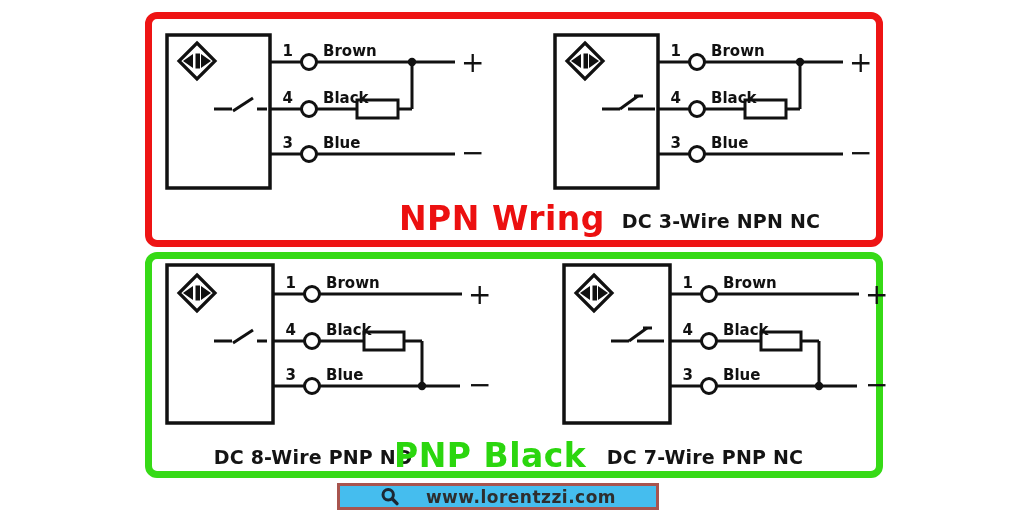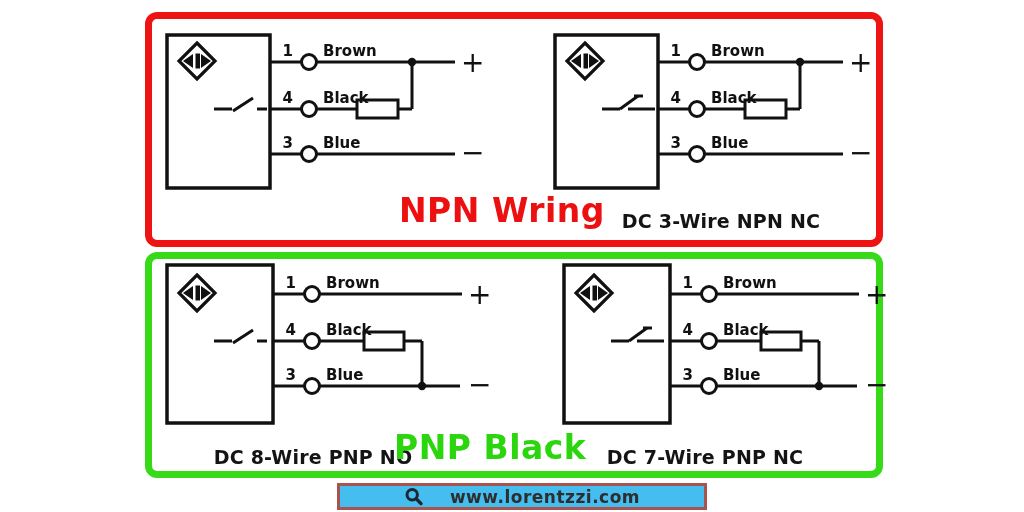--- a/index.html
+++ b/index.html
@@ -17,25 +17,25 @@
   .diag .fillshape{fill:#111;stroke:none;}
   .diag .pincircle{fill:#fff;stroke:#111;stroke-width:3;}
   .diag .dot{fill:#111;stroke:none;}
   .diag .res{fill:#fff;stroke:#111;stroke-width:3;}
   .diag text{fill:#111;stroke:none;font-family:"DejaVu Sans","Liberation Sans",sans-serif;}
   .diag .pinnum{font-size:15px;font-weight:700;}
   .diag .pinname{font-size:15px;font-weight:700;}
   .diag .term{font-size:28px;font-weight:400;}
 
   .caption{position:absolute;width:320px;text-align:center;font-size:19px;font-weight:600;color:#141414;letter-spacing:0.2px;}
-  .big-label{position:absolute;font-size:33px;font-weight:800;letter-spacing:0.5px;}
+  .big-label{position:absolute;font-size:33px;font-weight:800;letter-spacing:0.5px;margin-top:8px;}
   .big-label.npn{color:#ec1010;}
   .big-label.pnp{color:#2bd60e;}
 
-  .banner{position:absolute;left:337px;top:483px;width:370px;height:27px;box-sizing:border-box;
+  .banner{position:absolute;left:337px;top:483px;width:322px;height:27px;box-sizing:border-box;
           background:#45bdee;border:3px solid #a8544e;display:flex;align-items:center;justify-content:center;
           cursor:pointer;}
   .banner .mag{margin-right:26px;display:block;}
   .banner .site{font-size:17px;font-weight:700;color:#2e2e2e;letter-spacing:0.5px;}
 </style>
 </head>
 <body>
 
 <div class="stage">
 

